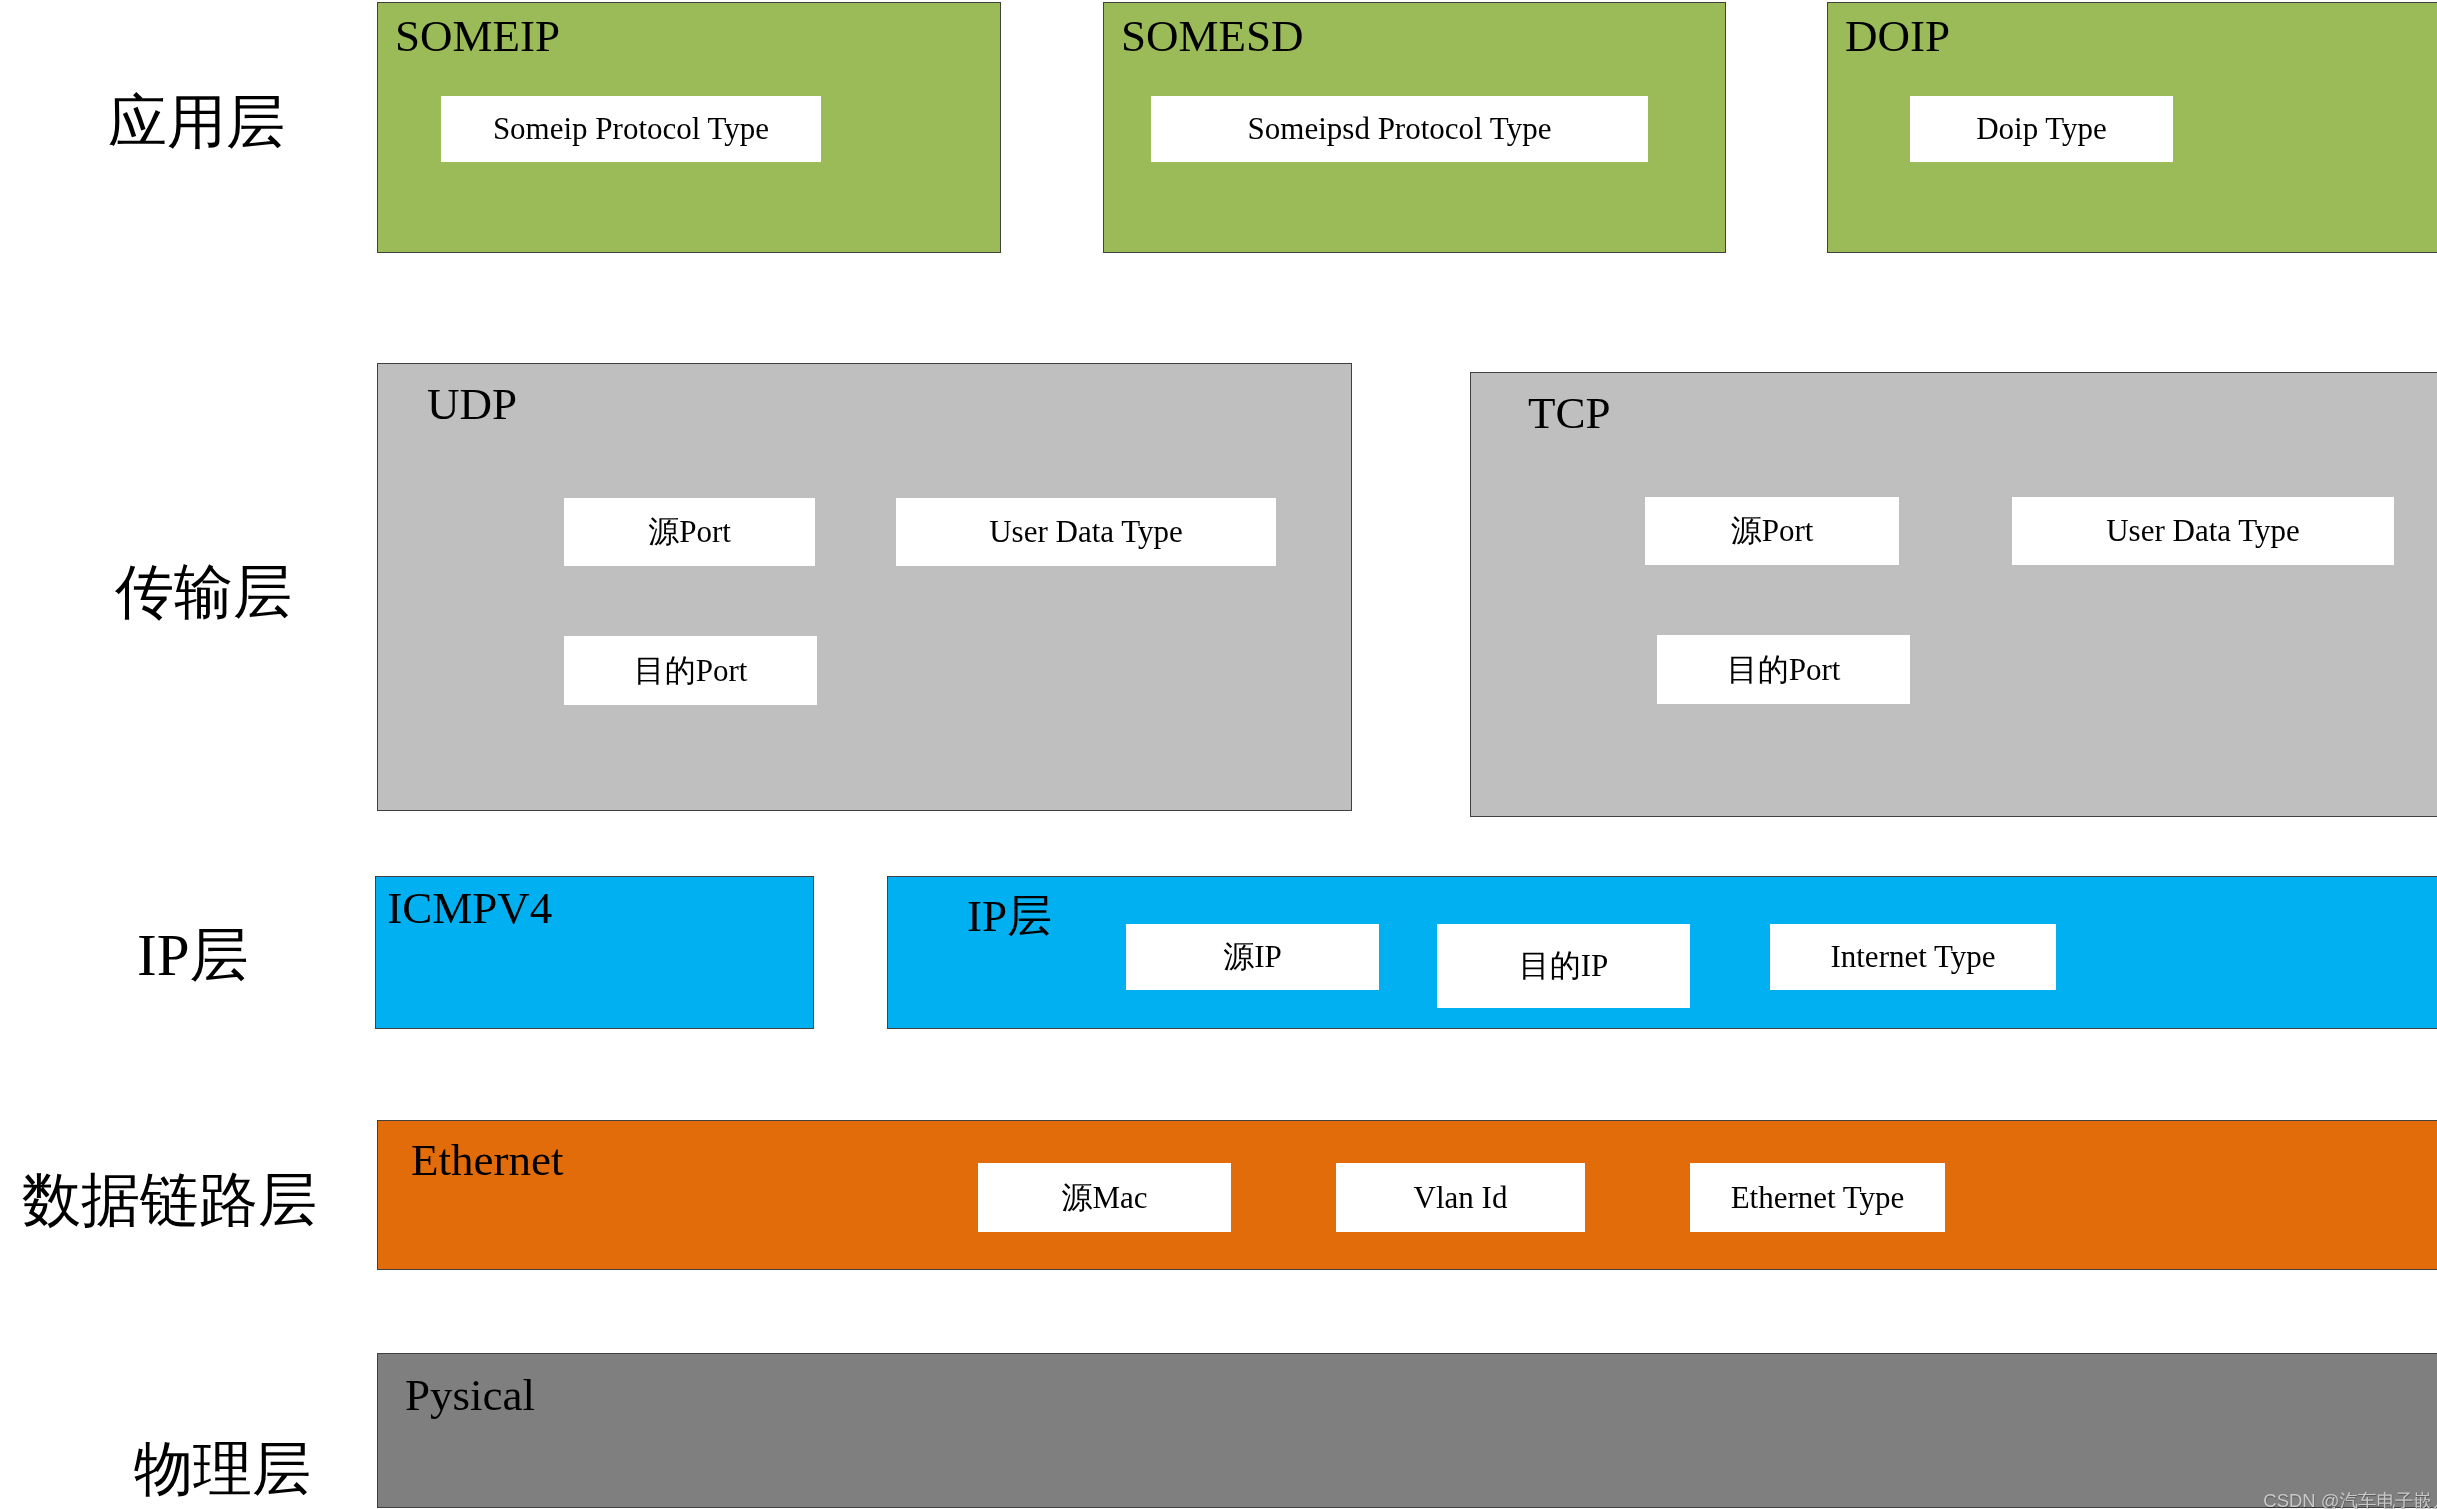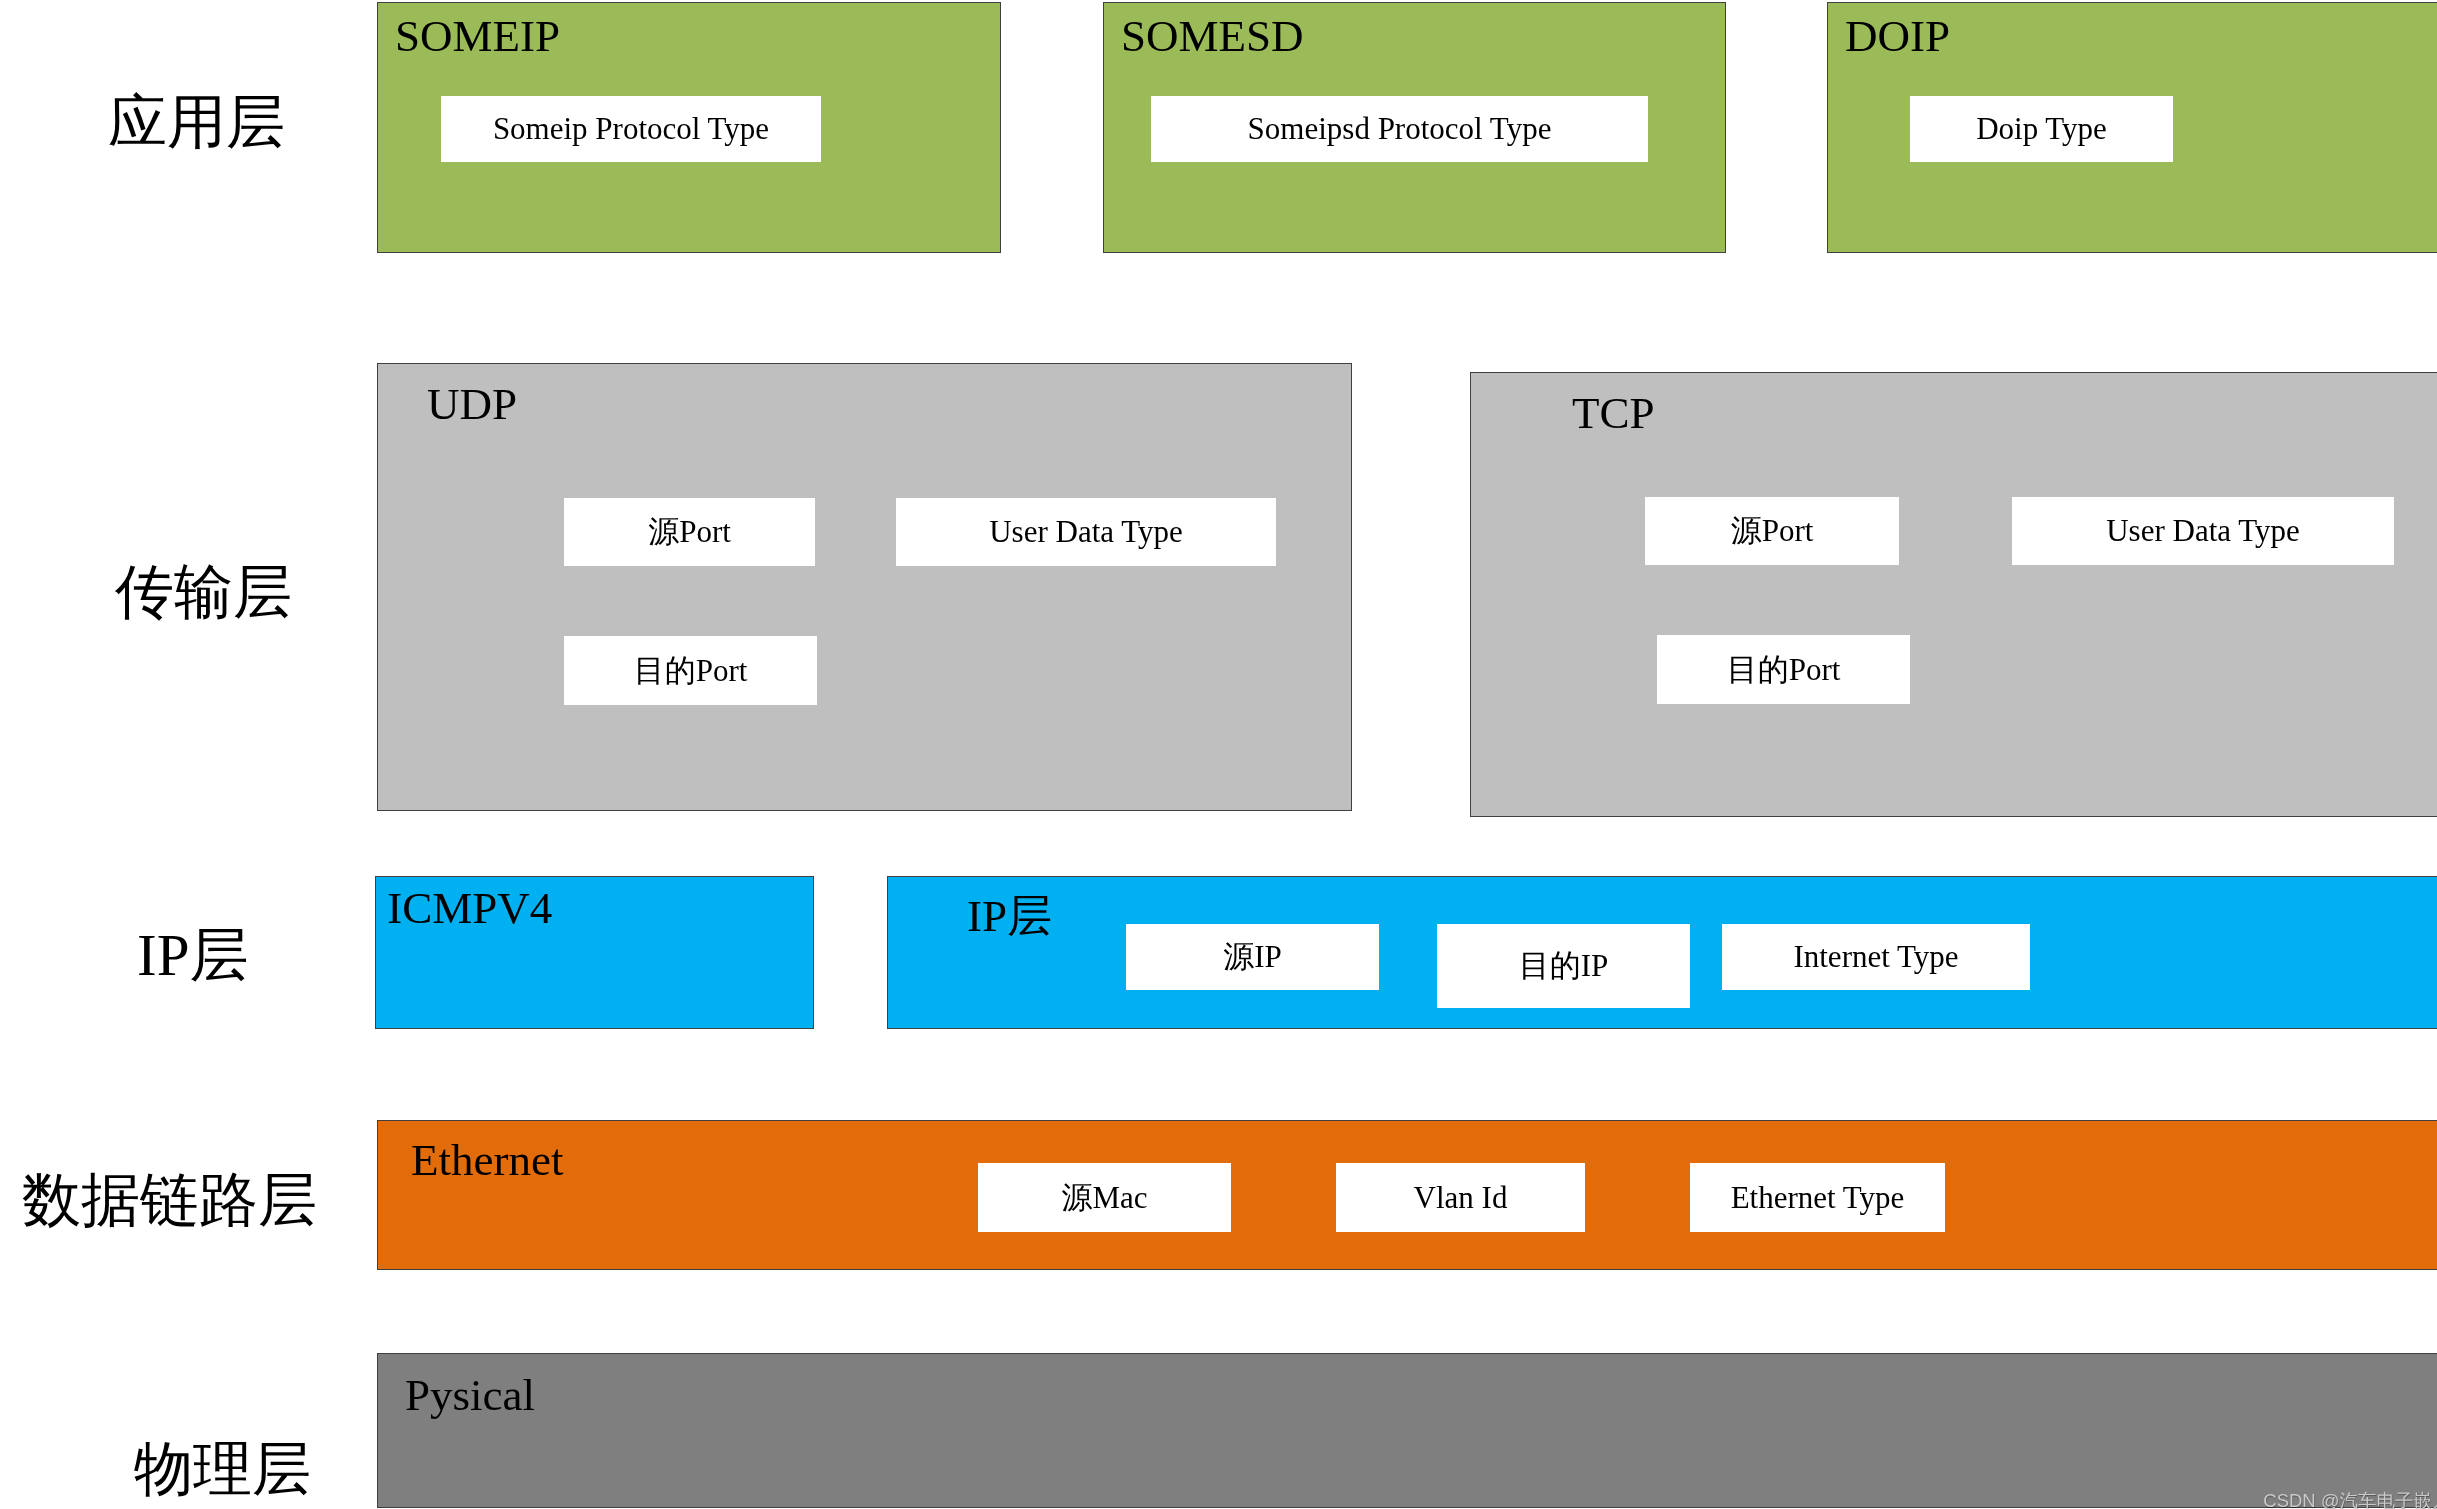--- a/index.html
+++ b/index.html
@@ -88,35 +88,35 @@
   </div>
 
   <div class="pbox bg-gray" style="left:377px; top:363px; width:975px; height:448px;">
     <div class="box-title" style="left:49px; top:15.6px;">UDP</div>
     <div class="field" style="left:186px; top:134px; width:251px; height:68px;">源Port</div>
     <div class="field" style="left:518px; top:134px; width:380px; height:68px;">User Data Type</div>
     <div class="field" style="left:186px; top:272px; width:253px; height:69px;">目的Port</div>
   </div>
 
   <div class="pbox bg-gray" style="left:1470px; top:372px; width:972px; height:445px;">
-    <div class="box-title" style="left:57px; top:15.6px;margin-left:44px;">TCP</div>
+    <div class="box-title" style="left:57px; top:15.6px;">TCP</div>
     <div class="field" style="left:174px; top:124px; width:254px; height:68px;">源Port</div>
     <div class="field" style="left:541px; top:124px; width:382px; height:68px;">User Data Type</div>
     <div class="field" style="left:186px; top:262px; width:253px; height:69px;">目的Port</div>
   </div>
 
   <div class="pbox bg-cyan" style="left:375px; top:876px; width:439px; height:153px;">
     <div class="box-title" style="left:11.2px; top:7.3px;">ICMPV4</div>
   </div>
 
   <div class="pbox bg-cyan" style="left:887px; top:876px; width:1555px; height:153px;">
     <div class="box-title" style="left:79px; top:14.6px;">IP层</div>
     <div class="field" style="left:238px; top:47px; width:253px; height:66px;">源IP</div>
     <div class="field" style="left:549px; top:47px; width:253px; height:84px;">目的IP</div>
-    <div class="field" style="left:834px; top:47px; width:308px; height:66px;">Internet Type</div>
+    <div class="field" style="left:882px; top:47px; width:286px; height:66px;">Internet Type</div>
   </div>
 
   <div class="pbox bg-orange" style="left:377px; top:1120px; width:2065px; height:150px;">
     <div class="box-title" style="left:33px; top:14.6px;">Ethernet</div>
     <div class="field" style="left:600px; top:42px; width:253px; height:69px;">源Mac</div>
     <div class="field" style="left:958px; top:42px; width:249px; height:69px;">Vlan Id</div>
     <div class="field" style="left:1312px; top:42px; width:255px; height:69px;">Ethernet Type</div>
   </div>
 
   <div class="pbox bg-darkgray" style="left:377px; top:1353px; width:2065px; height:155px;">

